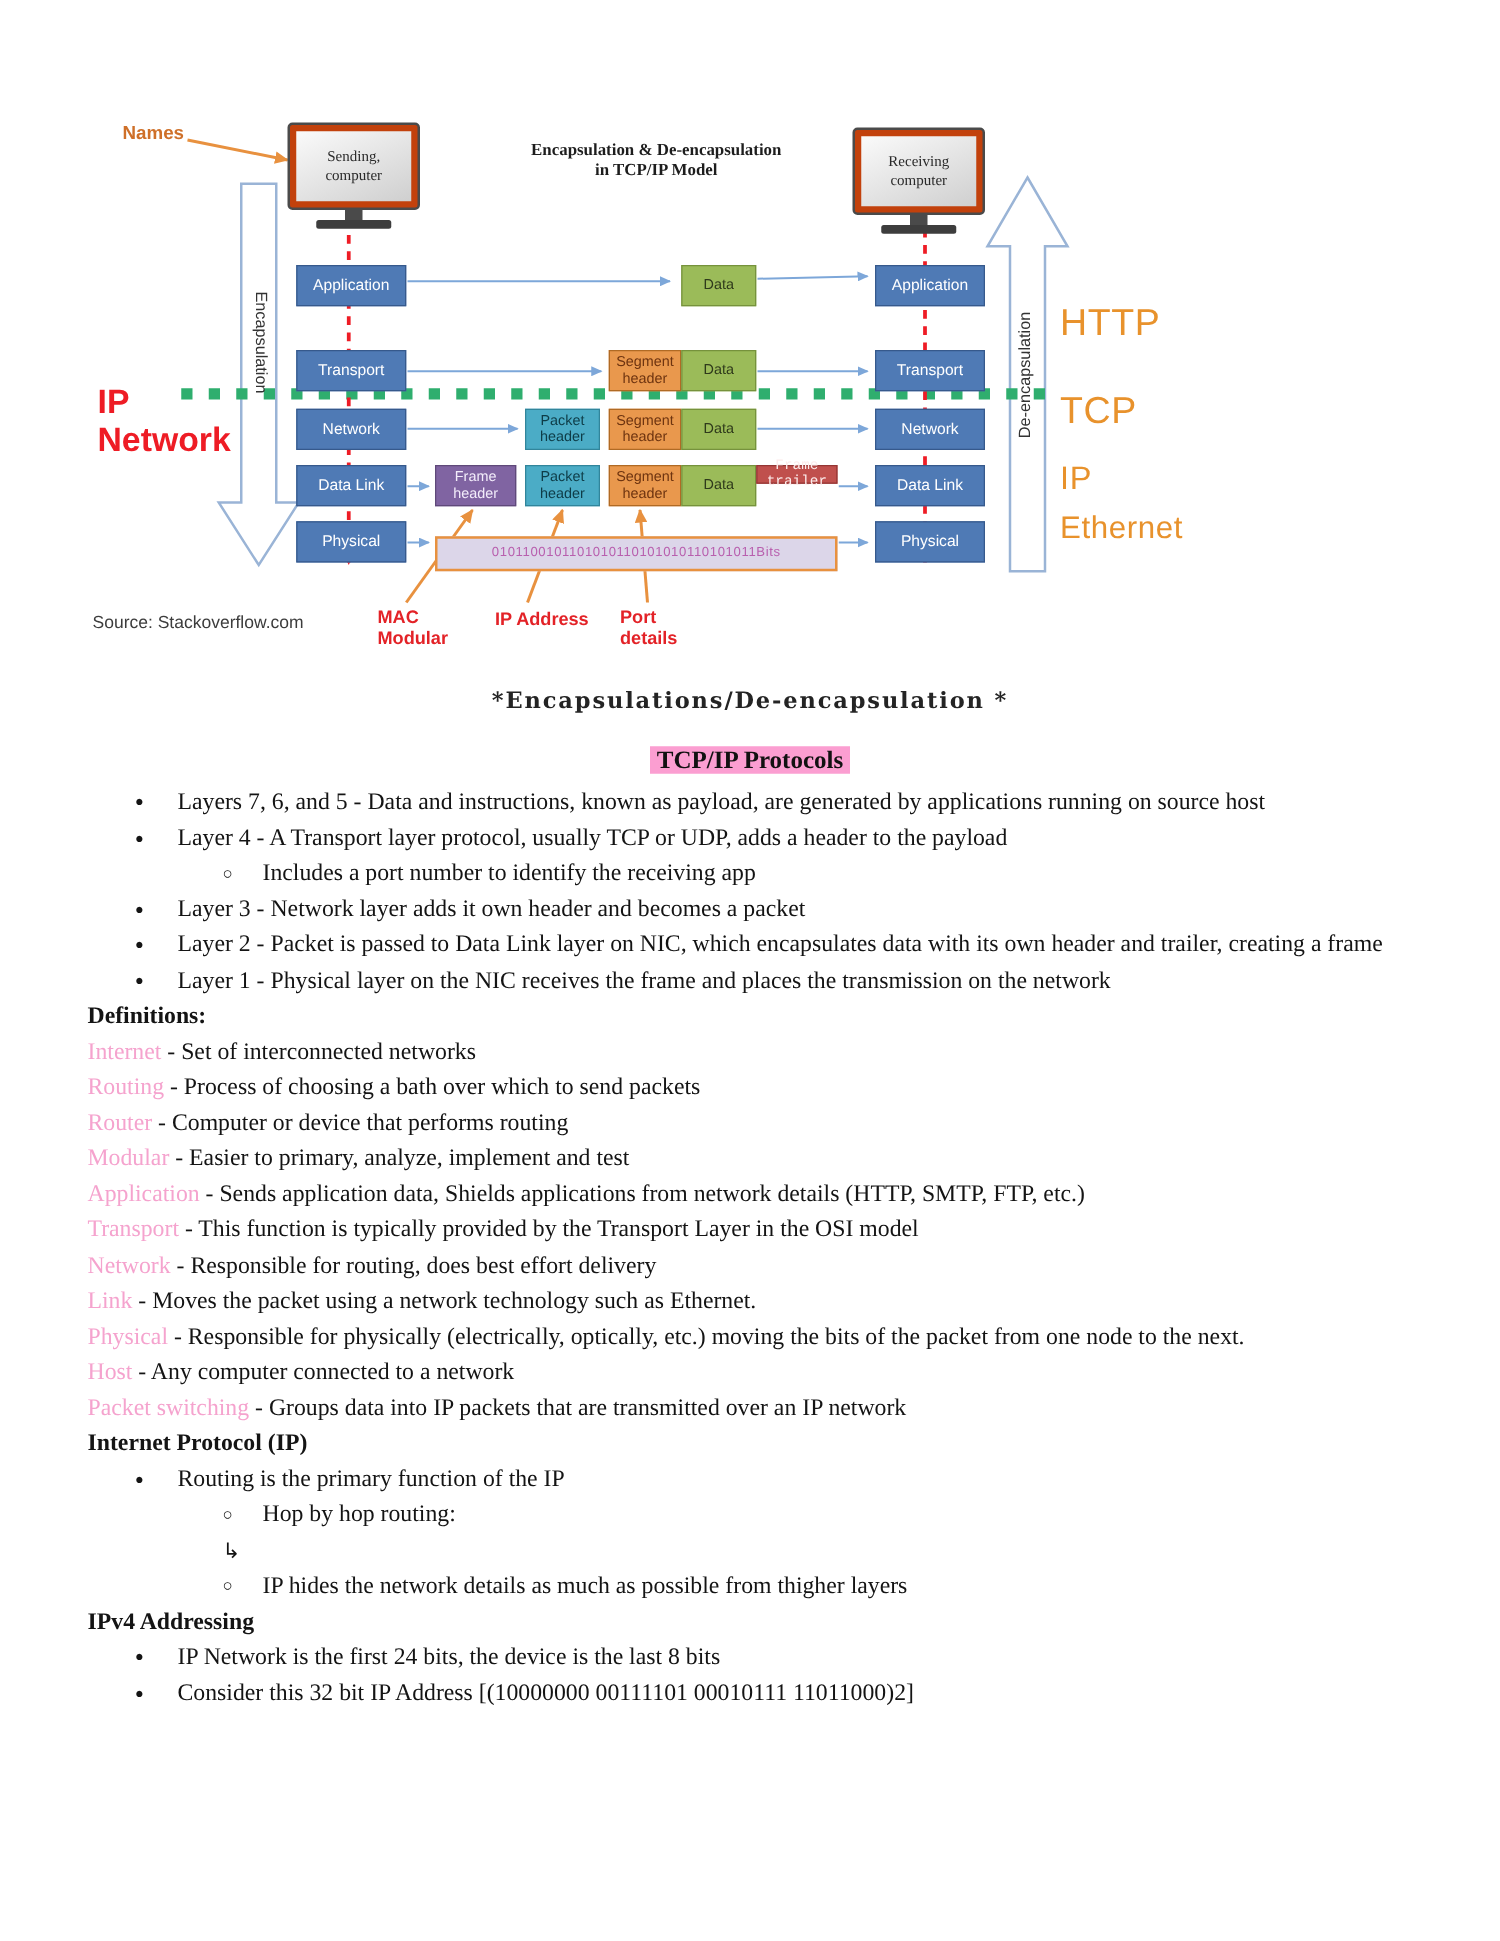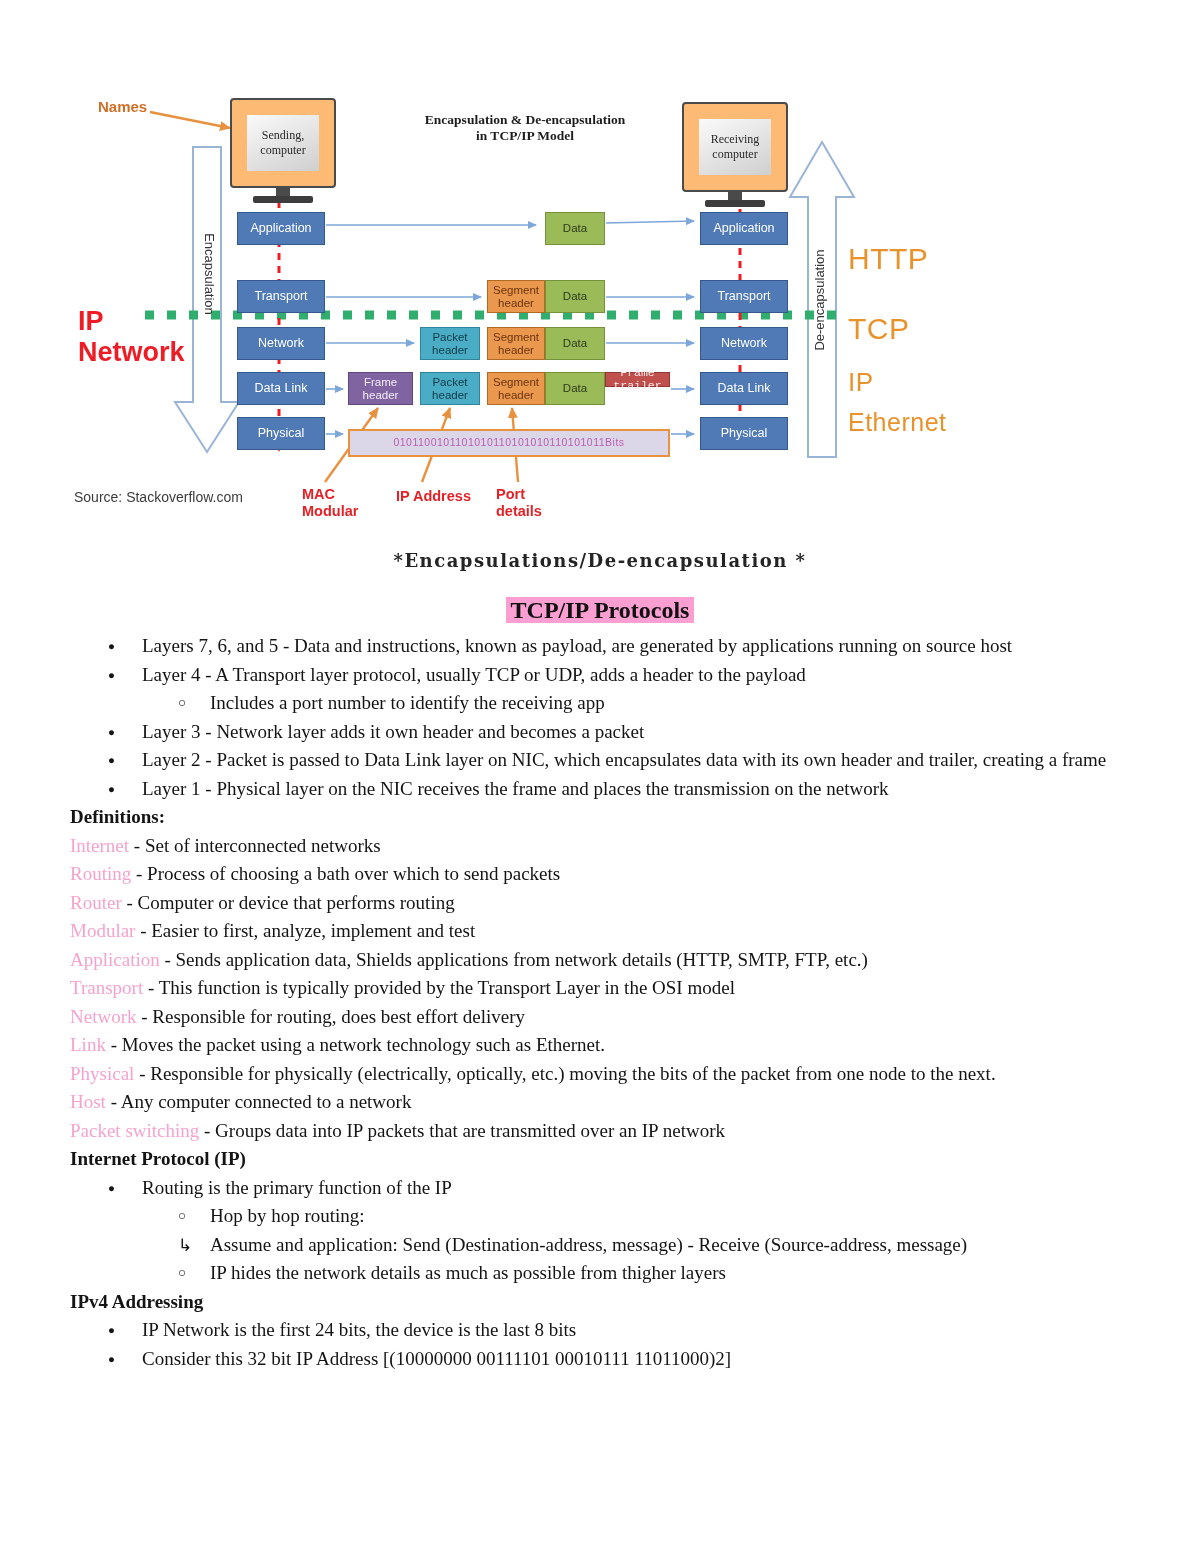--- a/index.html
+++ b/index.html
@@ -22,32 +22,32 @@
   .b-bits { background:#dcd6e9; border:2px solid #e8913f; color:#b85fae; font-size:10.5px; letter-spacing:.5px; }
   .dtitle { position:absolute; text-align:center; white-space:pre-line; font-size:13.5px; color:#1d1d1d;
             font-family:"Liberation Serif", serif; font-weight:bold; }
   .vlabel { position:absolute; text-align:center; font-size:13px; color:#333; height:20px; }
   .names  { position:absolute; font-weight:bold; font-size:15px; color:#cf7029; }
   .plabel { position:absolute; color:#e8922c; letter-spacing:.5px;margin-top:48px; }
   .ipnet  { position:absolute; color:#ee1c25; font-weight:bold; font-size:27px; line-height:31px; white-space:pre-line; }
   .redlabel { position:absolute; color:#e32227; font-weight:bold; font-size:14.5px; line-height:17px; white-space:pre-line; }
   .source { position:absolute; font-size:14px; color:#3c3c3c; }
   .monitor { position:absolute; width:106px; }
-  .m-frame { background:#fdba74; border:2px solid #4a4a4a; border-radius:4px; padding:15px; }
+  .m-frame { background:#c2410c; border:2px solid #4a4a4a; border-radius:4px; padding:5px; }
   .m-screen { background:linear-gradient(155deg,#fafafa,#cfcfcf); height:56px; display:flex;
               align-items:center; justify-content:center; text-align:center; white-space:pre-line;
               font-size:12px; color:#2a2a2a; font-family:"Liberation Serif", serif; }
   .m-neck { width:14px; height:8px; background:#4a4a4a; margin:0 auto; }
   .m-base { width:60px; height:7px; background:#3d3d3d; border-radius:2px; margin:0 auto; }
 
   
   .script-heading { text-align:center; margin-top:16px; font-family:"DejaVu Serif", serif;
                     font-weight:bold; font-size:18px; letter-spacing:1.5px; color:#242424; }
   .sec-title-row { text-align:center; margin-top:26px; }
-  .sec-title { font-weight:bold; font-size:24px; background:#fb9ed1; padding:0 5px; }
+  .sec-title { font-weight:bold; font-size:20px; background:#fb9ed1; padding:0 5px; }
   .content { margin:8px 70px 40px 70px; font-size:19px; line-height:28.5px; color:#141414; }
   .bullet { display:flex; }
   .lvl1 { padding-left:38px; }
   .lvl1 .mk { flex:0 0 34px; }
   .lvl2 { padding-left:108px; }
   .lvl2 .mk { flex:0 0 32px; }
   .mk { line-height:28.5px; }
   .mk-s { font-size:11.5px; }
   .mk-o { font-size:13.5px; }
   .mk-a { font-size:17px; font-family:"DejaVu Sans", sans-serif; }
@@ -211,42 +211,41 @@
     <div class="bullet lvl1">
       <span class="mk mk-s">●</span>
       <span class="btxt">Layer 1 - Physical layer on the NIC receives the frame and places the transmission on the network</span>
     </div>
 
     <div class="bold-head">Definitions:</div>
 
     <div class="def-line"><span class="term">Internet</span><span> - Set of interconnected networks</span></div>
     <div class="def-line"><span class="term">Routing</span><span> - Process of choosing a bath over which to send packets</span></div>
     <div class="def-line"><span class="term">Router</span><span> - Computer or device that performs routing</span></div>
-    <div class="def-line"><span class="term">Modular</span><span> - Easier to first, analyze, implement and test</span></div>
+    <div class="def-line"><span class="term">Modular</span><span> - Easier to primary, analyze, implement and test</span></div>
     <div class="def-line"><span class="term">Application</span><span> - Sends application data, Shields applications from network details (HTTP, SMTP, FTP, etc.)</span></div>
     <div class="def-line"><span class="term">Transport</span><span> - This function is typically provided by the Transport Layer in the OSI model</span></div>
     <div class="def-line"><span class="term">Network</span><span> - Responsible for routing, does best effort delivery</span></div>
     <div class="def-line"><span class="term">Link</span><span> - Moves the packet using a network technology such as Ethernet.</span></div>
     <div class="def-line"><span class="term">Physical</span><span> - Responsible for physically (electrically, optically, etc.) moving the bits of the packet from one node to the next.</span></div>
     <div class="def-line"><span class="term">Host</span><span> - Any computer connected to a network</span></div>
     <div class="def-line"><span class="term">Packet switching</span><span> - Groups data into IP packets that are transmitted over an IP network</span></div>
 
     <div class="bold-head">Internet Protocol (IP)</div>
 
     <div class="bullet lvl1">
       <span class="mk mk-s">●</span>
       <span class="btxt">Routing is the primary function of the IP</span>
     </div>
     <div class="bullet lvl2">
       <span class="mk mk-o">○</span>
       <span class="btxt">Hop by hop routing:</span>
     </div>
     <div class="bullet lvl2">
       <span class="mk mk-a">↳</span>
-      <span class="btxt">Assume and application: Send (Destination-address, message) - Receive (Source-address, message)</span>
     </div>
     <div class="bullet lvl2">
       <span class="mk mk-o">○</span>
       <span class="btxt">IP hides the network details as much as possible from thigher layers</span>
     </div>
 
     <div class="bold-head">IPv4 Addressing</div>
 
     <div class="bullet lvl1">
       <span class="mk mk-s">●</span>

